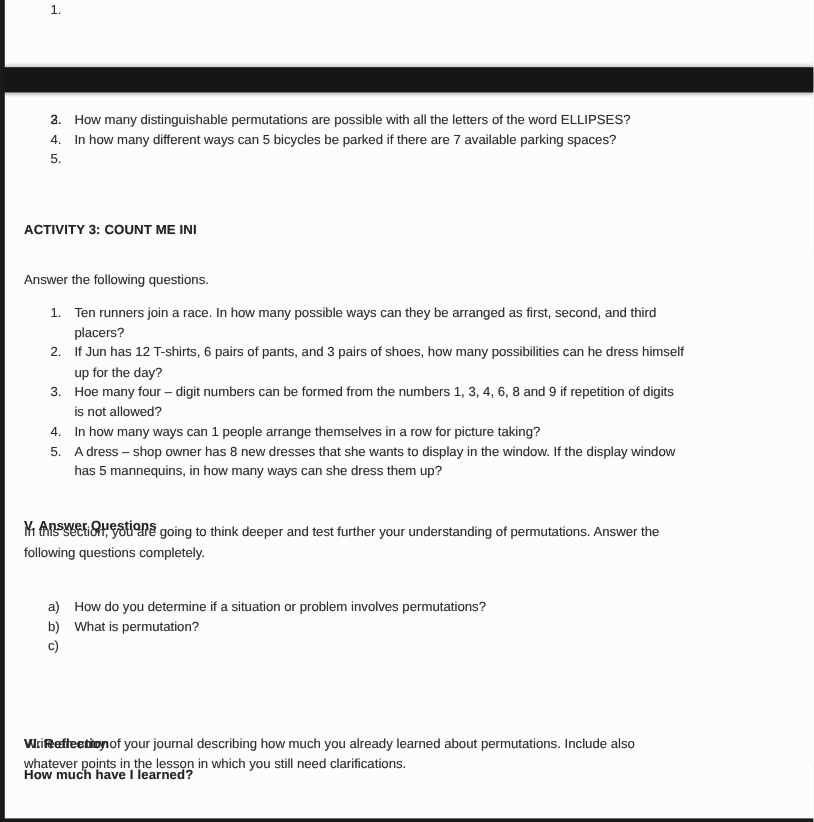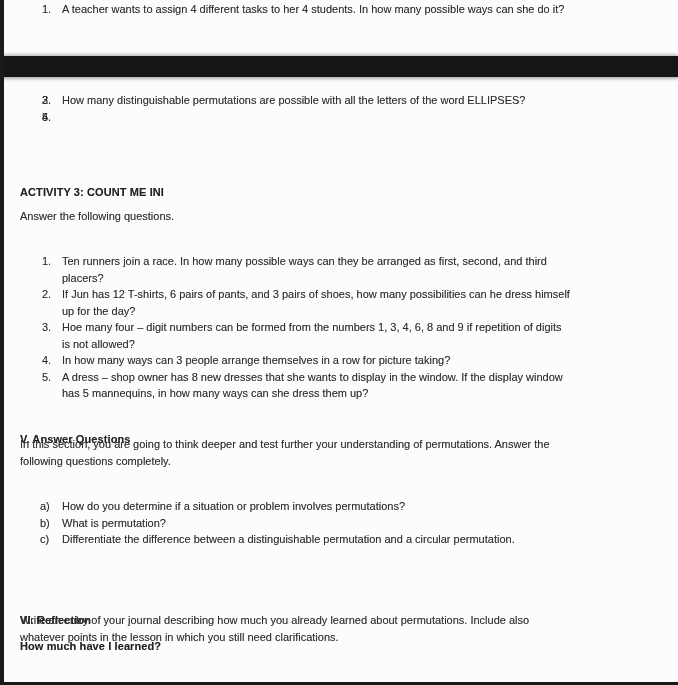--- a/index.html
+++ b/index.html
@@ -58,62 +58,62 @@
 
 <div class="page">
 
   <div class="left-stripe"></div>
   <div class="page-divider"></div>
   <div class="bottom-bar"></div>
 
   <div class="list" style="top:1px">
     <div class="li">
       <span class="marker">1.</span>
-      <span class="txt">A teacher wants to assign 4 different tasks to her 4 students. In how many possible ways can she do it?</span>
     </div>
   </div>
 
   <div class="list" style="top:92px">
     <div class="li">
       <span class="marker">2.</span>
     </div>
     <div class="li">
       <span class="marker">3.</span>
       <span class="txt">How many distinguishable permutations are possible with all the letters of the word ELLIPSES?</span>
     </div>
     <div class="li">
       <span class="marker">4.</span>
+      <span class="txt">In how many different ways can 5 bicycles be parked if there are 7 available parking spaces?</span>
     </div>
     <div class="li">
       <span class="marker">5.</span>
     </div>
   </div>
 
   <div class="block heading" style="top:184px">ACTIVITY 3: COUNT ME INI</div>
-  <div class="block" style="top:208px">Answer the following questions.</div>
+  <div class="block" style="top:226px">Answer the following questions.</div>
 
   <div class="list" style="top:253px">
     <div class="li">
       <span class="marker">1.</span>
       <span class="txt">Ten runners join a race. In how many possible ways can they be arranged as first, second, and third
 placers?</span>
     </div>
     <div class="li">
       <span class="marker">2.</span>
       <span class="txt">If Jun has 12 T-shirts, 6 pairs of pants, and 3 pairs of shoes, how many possibilities can he dress himself
 up for the day?</span>
     </div>
     <div class="li">
       <span class="marker">3.</span>
       <span class="txt">Hoe many four – digit numbers can be formed from the numbers 1, 3, 4, 6, 8 and 9 if repetition of digits
 is not allowed?</span>
     </div>
     <div class="li">
       <span class="marker">4.</span>
-      <span class="txt">In how many ways can 3 people arrange themselves in a row for picture taking?</span>
+      <span class="txt">In how many ways can 1 people arrange themselves in a row for picture taking?</span>
     </div>
     <div class="li">
       <span class="marker">5.</span>
       <span class="txt">A dress – shop owner has 8 new dresses that she wants to display in the window. If the display window
 has 5 mannequins, in how many ways can she dress them up?</span>
     </div>
   </div>
 
   <div class="block heading" style="top:431px">V. Answer Questions</div>
   <div class="block para" style="top:436px">In this section, you are going to think deeper and test further your understanding of permutations. Answer the
@@ -123,21 +123,20 @@
     <div class="li">
       <span class="marker">a)</span>
       <span class="txt">How do you determine if a situation or problem involves permutations?</span>
     </div>
     <div class="li">
       <span class="marker">b)</span>
       <span class="txt">What is permutation?</span>
     </div>
     <div class="li">
       <span class="marker">c)</span>
-      <span class="txt">Differentiate the difference between a distinguishable permutation and a circular permutation.</span>
     </div>
   </div>
 
   <div class="block heading" style="top:612px">VI. Reflection</div>
   <div class="block heading" style="top:638px">How much have I learned?</div>
   <div class="block para" style="top:612px">Write an entry of your journal describing how much you already learned about permutations. Include also
 whatever points in the lesson in which you still need clarifications.</div>
 
 </div>
 

